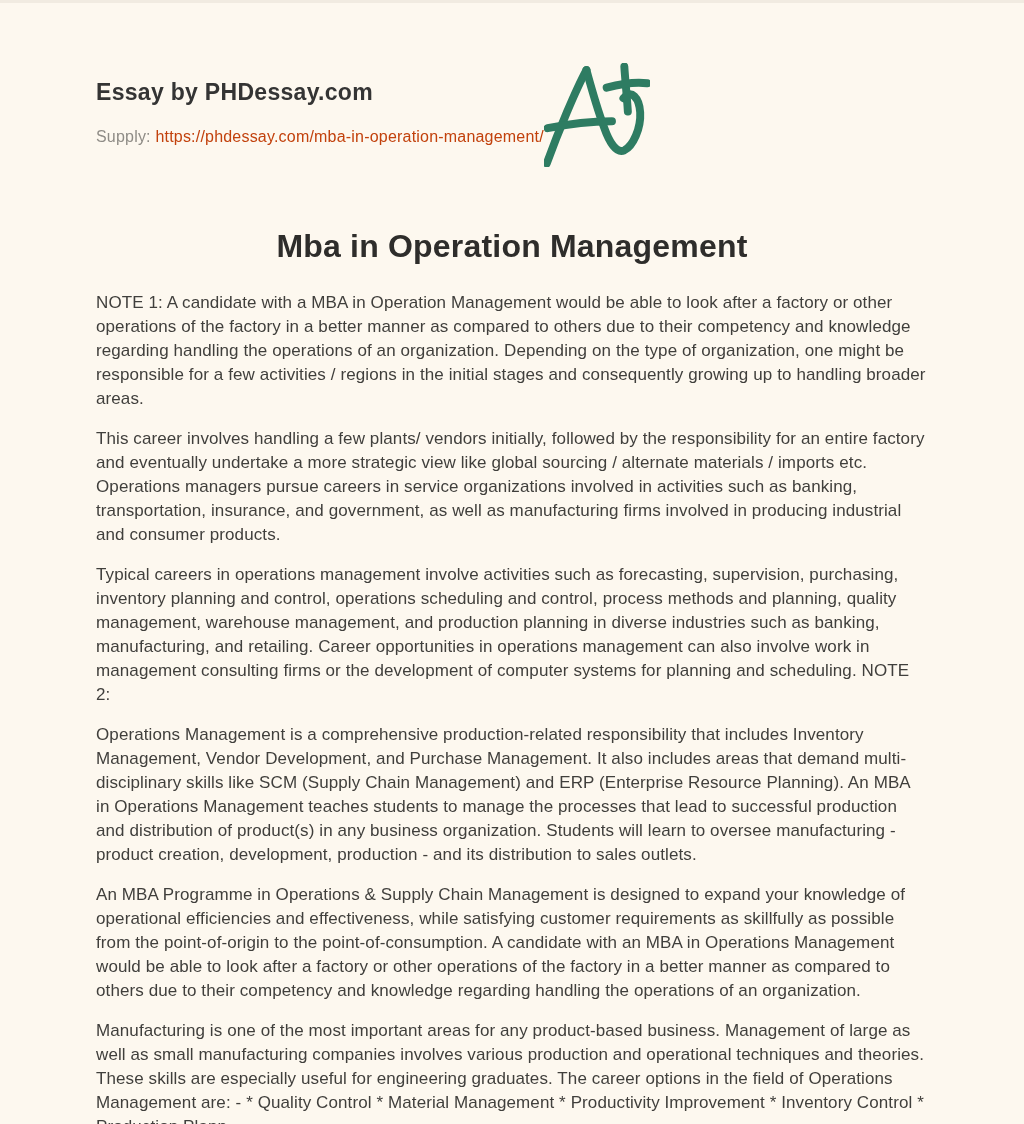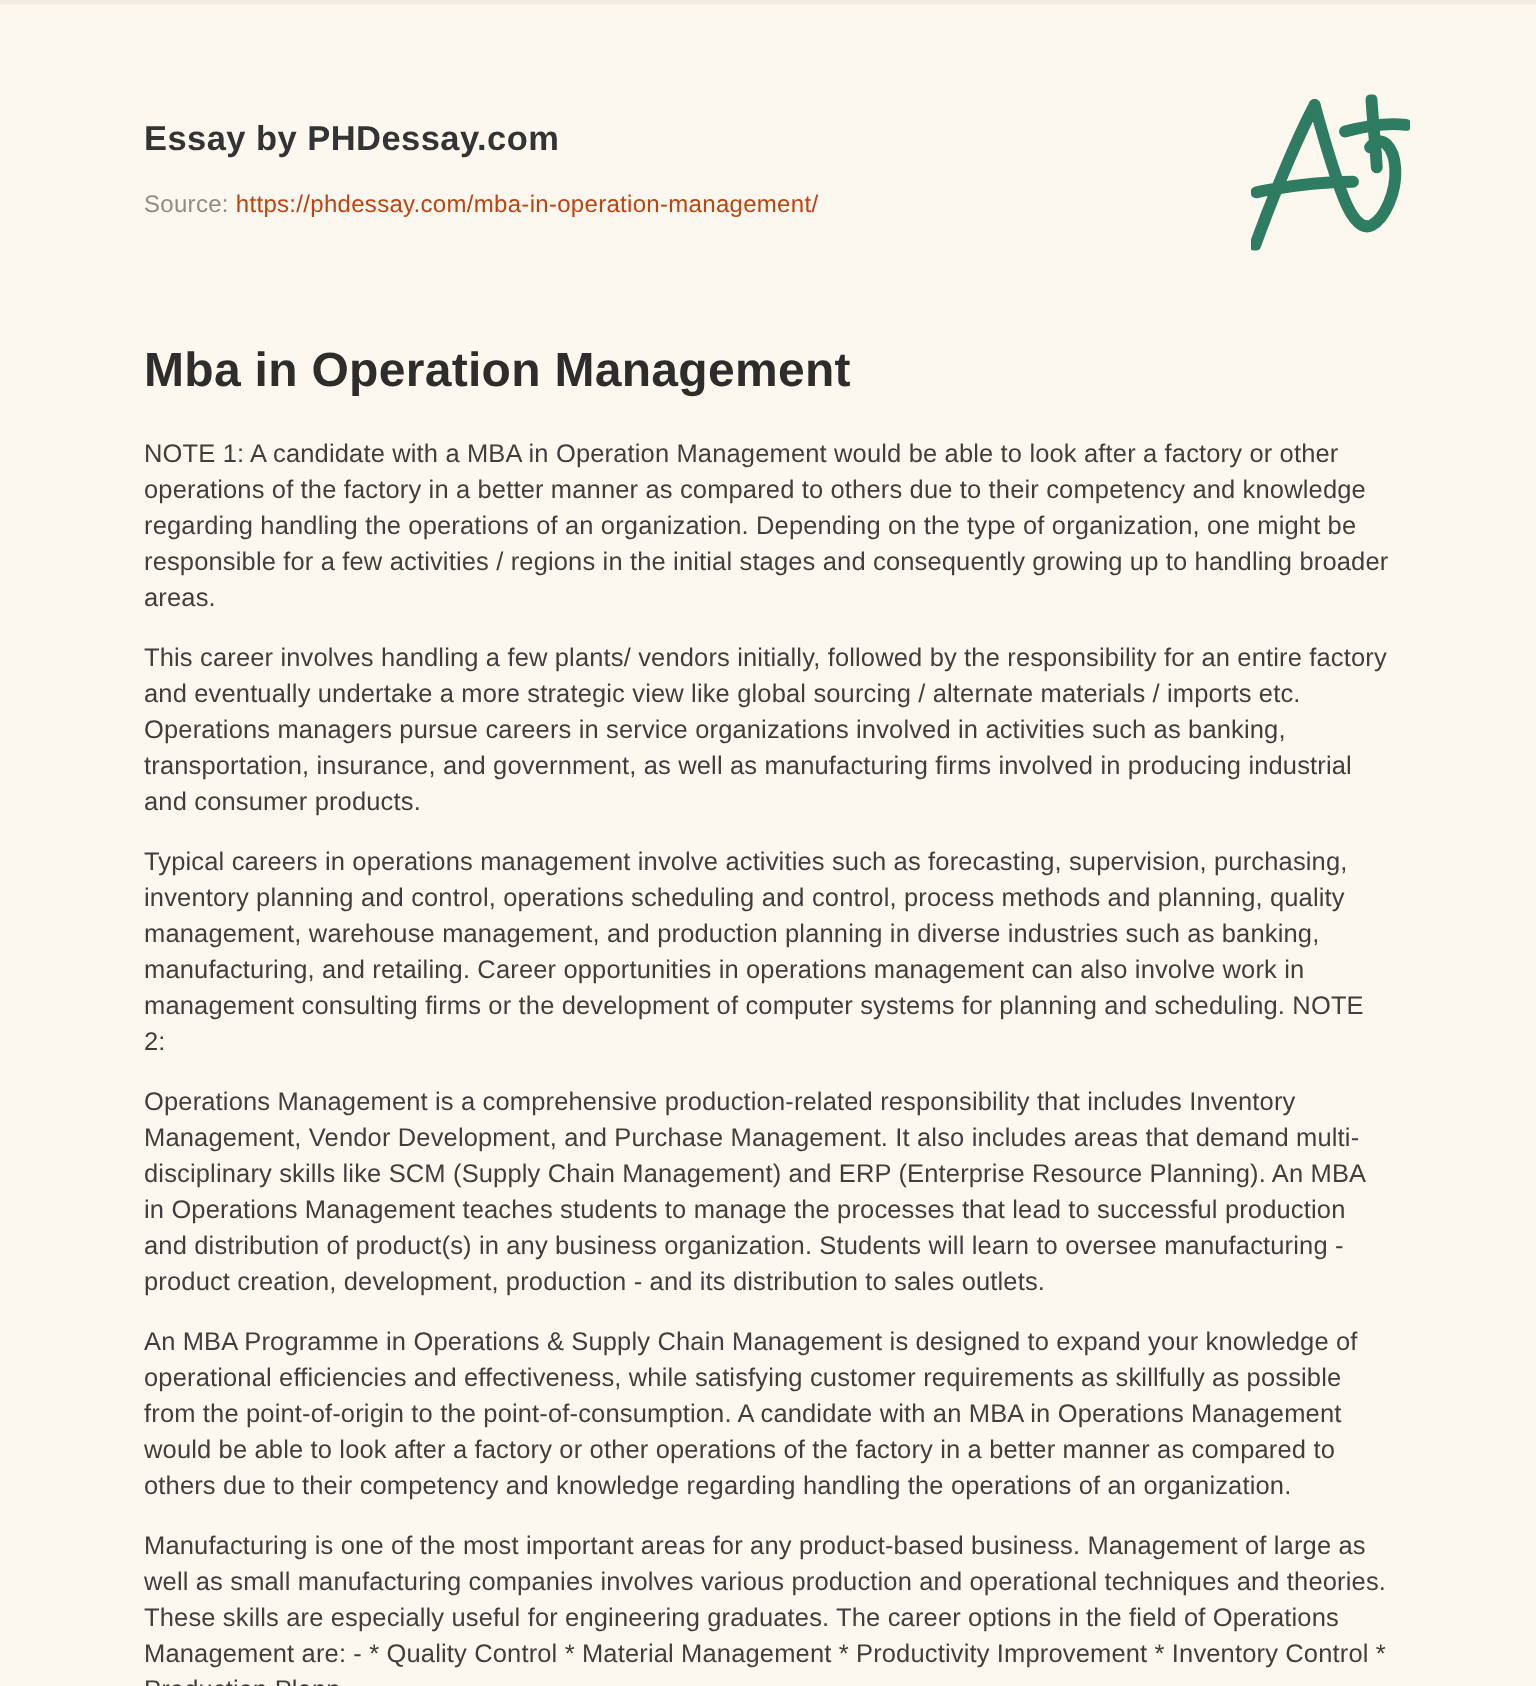--- a/index.html
+++ b/index.html
@@ -11,21 +11,21 @@
   .page {
     width: 1024px;
     height: 1124px;
     background: #fdf8ef;
     overflow: hidden;
     position: relative;
     border-top: 3px solid #f1ebe1;
   }
   .page-header {
     display: flex;
-    justify-content: space-between;
+    justify-content: flex-start;
     align-items: flex-start;
     padding: 60px 84px 0 96px;
   }
   .header-left { padding-top: 16px; }
   .site-title {
     margin: 0;
     font-size: 23px;
     font-weight: 700;
     color: #343434;
     letter-spacing: 0.3px;
@@ -45,40 +45,41 @@
   .content {
     padding: 0 96px;
   }
   .essay-title {
     margin: 60px 0 0 0;
     font-size: 32px;
     line-height: 38px;
     font-weight: 700;
     color: #2e2d2b;
     letter-spacing: 0.2px;
+    text-align: center;
   }
   .essay-body p {
     margin: 16px 2px 0 0;
     font-size: 17px;
     line-height: 24px;
     color: #403f3c;
     letter-spacing: 0.1px;
   }
   .essay-body p:first-child { margin-top: 26px; }
 </style>
 </head>
 <body>
 
 <div class="page">
 
   <header class="page-header">
     <div class="header-left">
       <h1 class="site-title">Essay by PHDessay.com</h1>
       <p class="source-line">
-        <span class="source-label">Source:</span>
+        <span class="source-label">Supply:</span>
         <a class="source-url" href="#">https://phdessay.com/mba-in-operation-management/</a>
       </p>
     </div>
 
     <div class="logo">
       <svg viewBox="0 0 120 118" xmlns="http://www.w3.org/2000/svg">
         <g fill="none" stroke="#2e7c62" stroke-width="9" stroke-linecap="round">
           <path d="M3,114 C16,78 36,30 48,8"></path>
           <path d="M48,8 C54,30 61,54 68,73 C74,90 82,103 91,99 C101,94 110,74 109,56 C108,40 99,29 90,40"></path>
           <path d="M4,74 C28,69 55,66 77,66"></path>

